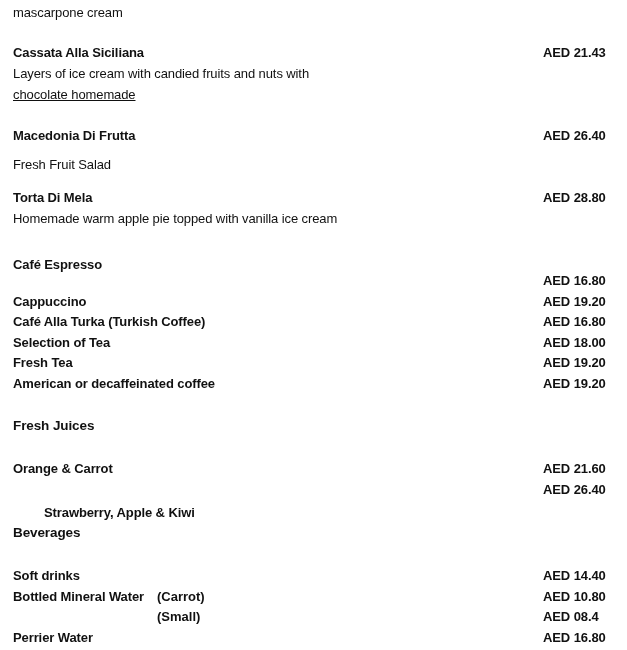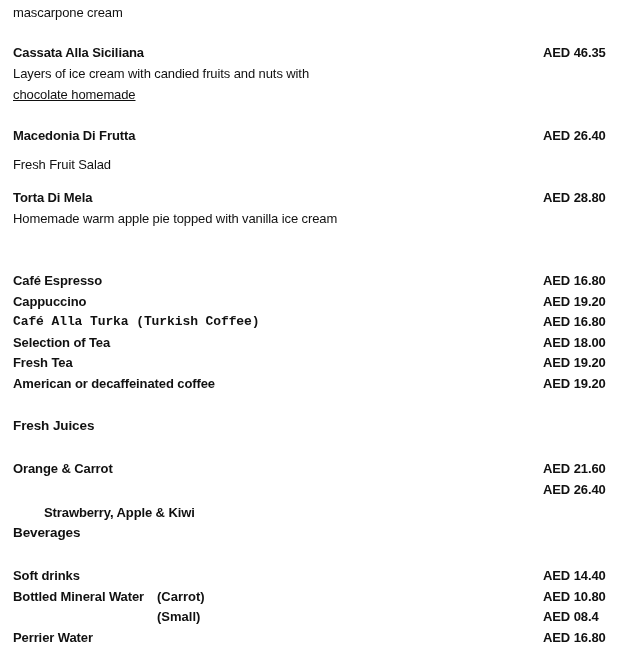--- a/index.html
+++ b/index.html
@@ -43,45 +43,45 @@
       font-size: 13.5px;
     }
   </style>
 </head>
 <body>
 
 <div class="line" style="top:4px;">mascarpone cream</div>
 
 <div>
   <div class="line bold" style="top:44px;">Cassata Alla Siciliana</div>
-  <div class="price" style="top:44px;">AED 46.35</div>
+  <div class="price" style="top:44px;">AED 21.43</div>
   <div class="line" style="top:65px;">Layers of ice cream with candied fruits and nuts with</div>
   <div class="line" style="top:86px;text-decoration:underline;">chocolate homemade</div>
 </div>
 
 <div>
   <div class="line bold" style="top:127px;">Macedonia Di Frutta</div>
   <div class="price" style="top:127px;">AED 26.40</div>
   <div class="line" style="top:156px;">Fresh Fruit Salad</div>
 </div>
 
 <div>
   <div class="line bold" style="top:189px;">Torta Di Mela</div>
   <div class="price" style="top:189px;">AED 28.80</div>
   <div class="line" style="top:210px;">Homemade warm apple pie topped with vanilla ice cream</div>
 </div>
 
 <div>
-  <div class="line bold" style="top:272px;">Café Espresso</div>
+  <div class="line bold" style="top:256px;">Café Espresso</div>
   <div class="price" style="top:272px;">AED 16.80</div>
 
   <div class="line bold" style="top:293px;">Cappuccino</div>
   <div class="price" style="top:293px;">AED 19.20</div>
 
-  <div class="line bold" style="top:313px;font-family:Liberation Mono, monospace;">Café Alla Turka (Turkish Coffee)</div>
+  <div class="line bold" style="top:313px;">Café Alla Turka (Turkish Coffee)</div>
   <div class="price" style="top:313px;">AED 16.80</div>
 
   <div class="line bold" style="top:334px;text-align:right;">Selection of Tea</div>
   <div class="price" style="top:334px;">AED 18.00</div>
 
   <div class="line bold" style="top:354px;">Fresh Tea</div>
   <div class="price" style="top:354px;">AED 19.20</div>
 
   <div class="line bold" style="top:375px;">American or decaffeinated coffee</div>
   <div class="price" style="top:375px;">AED 19.20</div>

